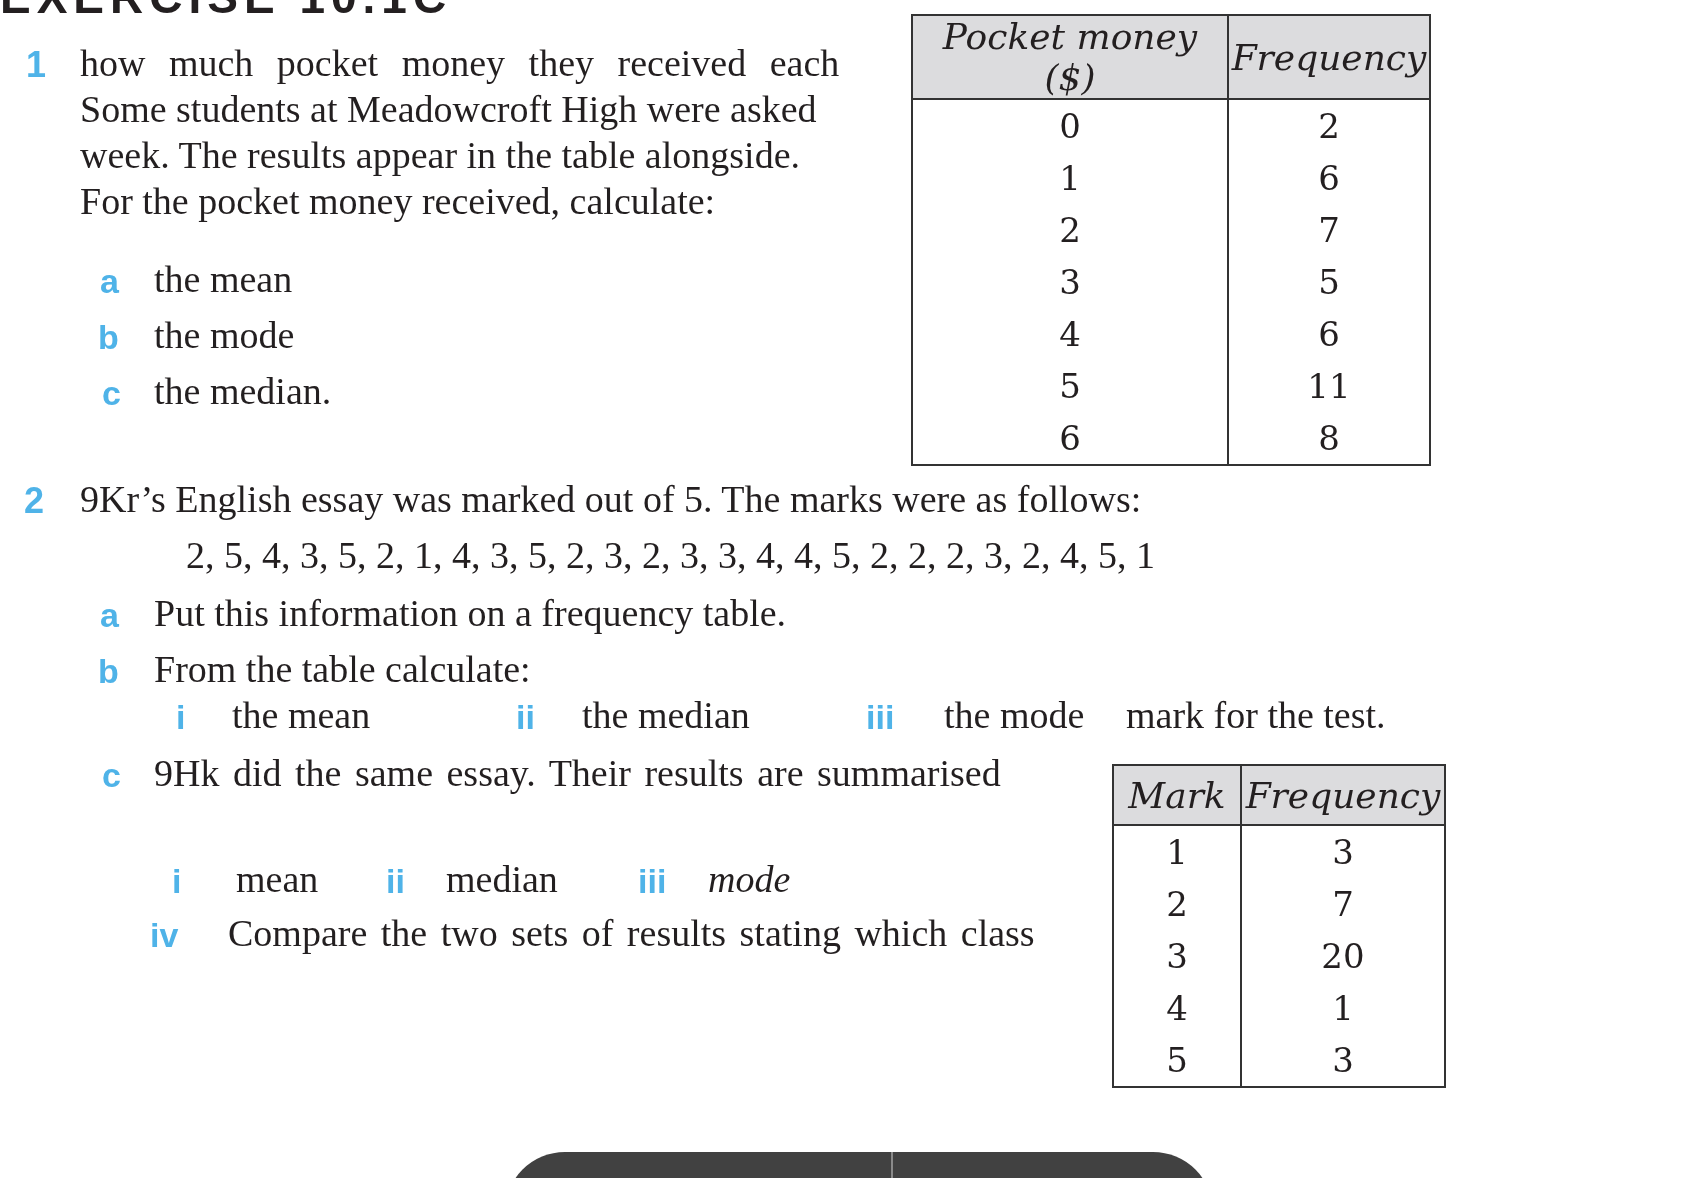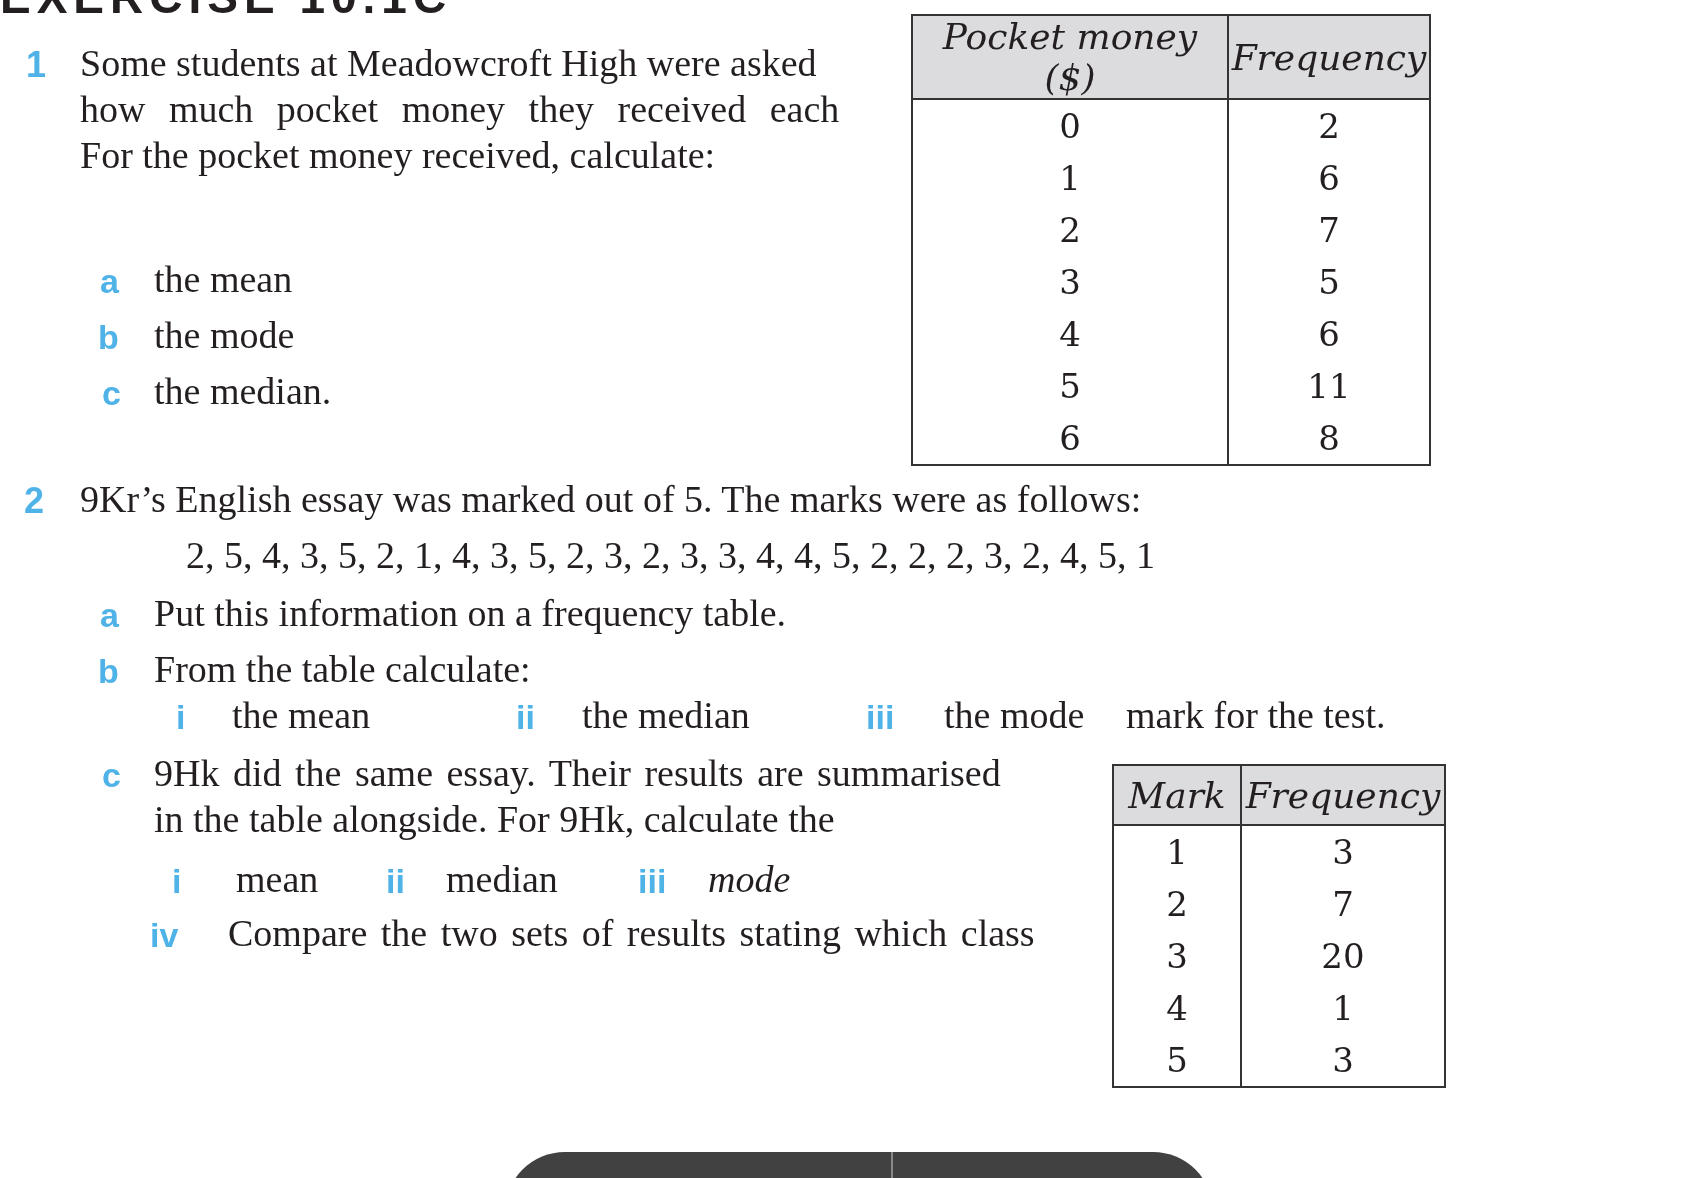--- a/index.html
+++ b/index.html
@@ -23,24 +23,25 @@
               border-radius:70px 70px 0 0; }
   .dark-bar .divider { position:absolute; left:386px; top:0; width:2px; height:100%; background:#8a8a8a; }
 </style>
 </head>
 <body>
 
 <div class="abs heading-cut">EXERCISE 10.1C</div>
 
 <div class="abs qnum" style="left:26px; top:44px;">1</div>
 <div class="abs" style="left:80px; top:40px;">
+  <div class="txt" style="word-spacing:14px;">how much pocket money they received each</div>
   <div class="txt just">
       <span>Some students at Meadowcroft High were asked</span>
     </div>
-  <div class="txt" style="word-spacing:14px;">how much pocket money they received each</div>
+  <div class="txt">week. The results appear in the table alongside.</div>
   <div class="txt">For the pocket money received, calculate:</div>
 </div>
 
 <div class="abs lbl" style="left:100px; top:262px;">a</div>
 <div class="abs txt" style="left:154px; top:256px;">the mean</div>
 <div class="abs lbl" style="left:98px; top:318px;">b</div>
 <div class="abs txt" style="left:154px; top:312px;">the mode</div>
 <div class="abs lbl" style="left:102px; top:374px;">c</div>
 <div class="abs txt" style="left:154px; top:368px;text-align:right;">the median.</div>
 
@@ -97,21 +98,20 @@
 <div class="abs txt" style="left:232px; top:692px;">the mean</div>
 <div class="abs lbl" style="left:516px; top:698px;">ii</div>
 <div class="abs txt" style="left:582px; top:692px;">the median</div>
 <div class="abs lbl" style="left:866px; top:698px;">iii</div>
 <div class="abs txt" style="left:944px; top:692px;">the mode</div>
 <div class="abs txt" style="left:1126px; top:692px;">mark for the test.</div>
 
 <div class="abs lbl" style="left:102px; top:756px;">c</div>
 <div class="abs" style="left:154px; top:750px;">
   <div class="txt" style="word-spacing:4px;">9Hk did the same essay. Their results are summarised</div>
-  <div class="txt">in the table alongside. For 9Hk, calculate the</div>
 </div>
 
 <div class="abs lbl" style="left:172px; top:862px;">i</div>
 <div class="abs txt" style="left:236px; top:856px;">mean</div>
 <div class="abs lbl" style="left:386px; top:862px;">ii</div>
 <div class="abs txt" style="left:446px; top:856px;">median</div>
 <div class="abs lbl" style="left:638px; top:862px;">iii</div>
 <div class="abs txt" style="left:708px; top:856px;font-style:italic;">mode</div>
 
 <div class="abs lbl" style="left:150px; top:916px;">iv</div>

